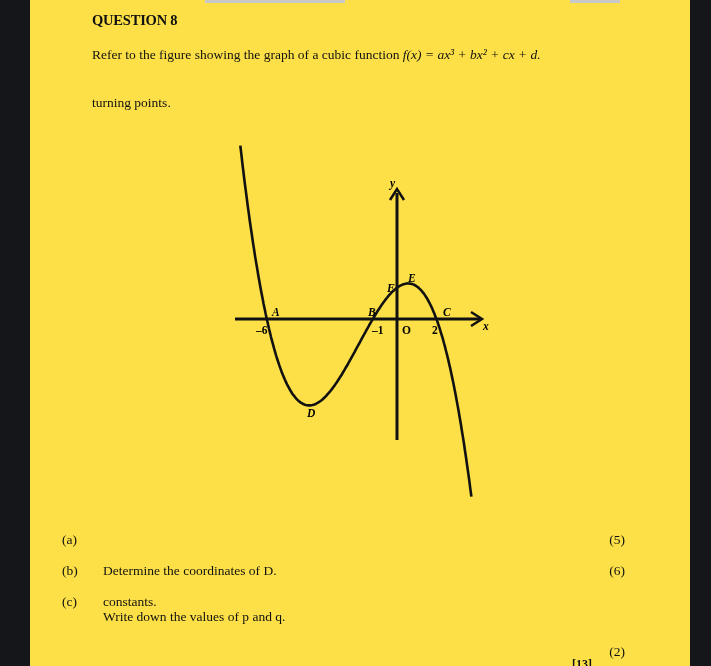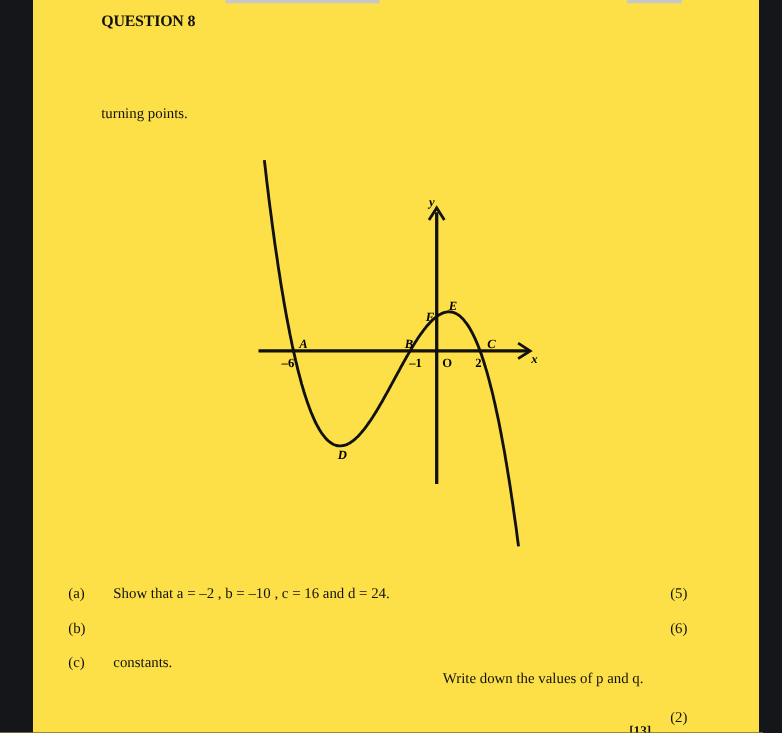--- a/index.html
+++ b/index.html
@@ -21,20 +21,24 @@
 </style>
 </head>
 <body>
 
 <div class="page">
   <div class="hdr-faint" style="left:175px;width:140px;"></div>
   <div class="hdr-faint" style="left:540px;width:50px;"></div>
 
   <div class="qtitle serif">QUESTION 8</div>
 
+  <div class="para serif" style="top:47px;">
+    <span>Refer to the figure showing the graph of a cubic function</span>
+    <i>f(x) = ax³ + bx² + cx + d.</i>
+  </div>
   <div class="para serif" style="top:95px;">turning points.</div>
 </div>
 
 <svg class="graph" width="711" height="666">
 
   <line x1="235" y1="319" x2="480" y2="319" stroke="#111" stroke-width="3"></line>
   <polyline points="471,312 482,319 471,326" fill="none" stroke="#111" stroke-width="2.5"></polyline>
 
   <line x1="397" y1="440" x2="397" y2="193" stroke="#111" stroke-width="3"></line>
   <polyline points="390,200 397,189 404,200" fill="none" stroke="#111" stroke-width="2.5"></polyline>
@@ -50,28 +54,28 @@
   <text x="272" y="316" class="lbl lbl-i">A</text>
   <text x="368" y="316" class="lbl lbl-i">B</text>
   <text x="443" y="316" class="lbl lbl-i">C</text>
   <text x="307" y="417" class="lbl lbl-i">D</text>
   <text x="408" y="282" class="lbl lbl-i">E</text>
   <text x="387" y="292" class="lbl lbl-i">F</text>
 </svg>
 
 <div class="part serif" style="top:531px;height:17px;">
   <span class="letter">(a)</span>
-  <span class="body">Show that a = –2 , b = –10 , c = 16 and d = 24.</span>
   <span class="marks">(5)</span>
 </div>
 <div class="part serif" style="top:562px;height:17px;">
   <span class="letter">(b)</span>
+  <span class="body">Determine the coordinates of D.</span>
   <span class="marks">(6)</span>
 </div>
 <div class="part serif" style="top:593px;height:70px;">
   <span class="letter">(c)</span>
   <div class="body">
     <div>constants.</div>
-    <div style="margin-top:-2px;text-align:right;">Write down the values of p and q.</div>
+    <div style="margin-top:-2px;">Write down the values of p and q.</div>
   </div>
   <span class="marks" style="top:50px;">(2)</span>
 </div>
 <div class="total serif">[13]</div>
 
 </body></html>

